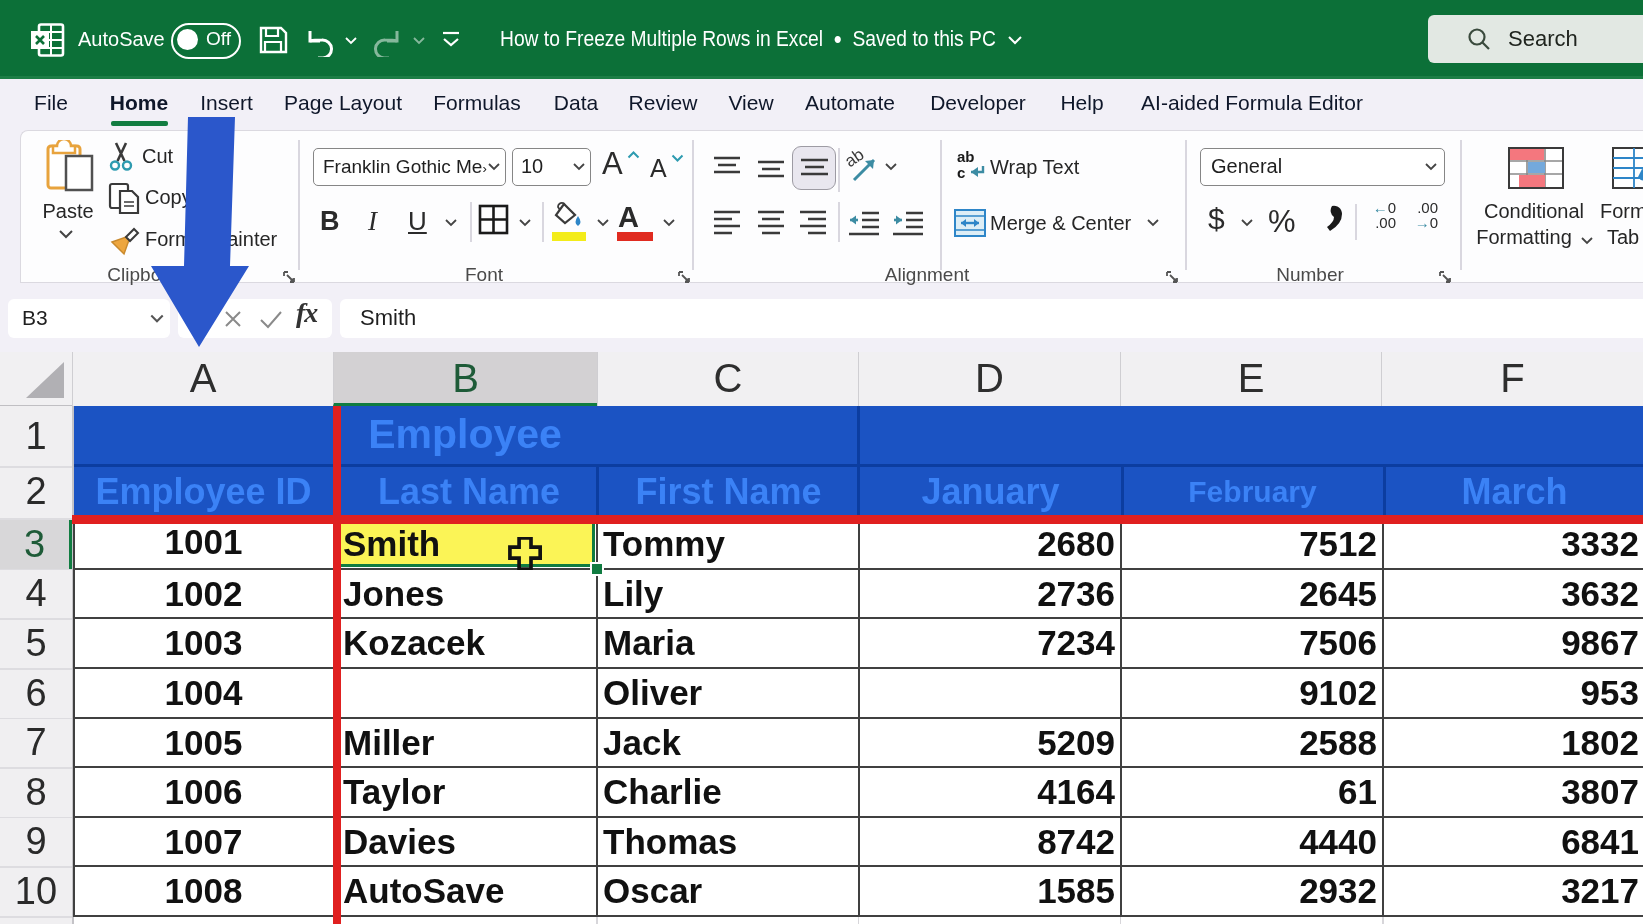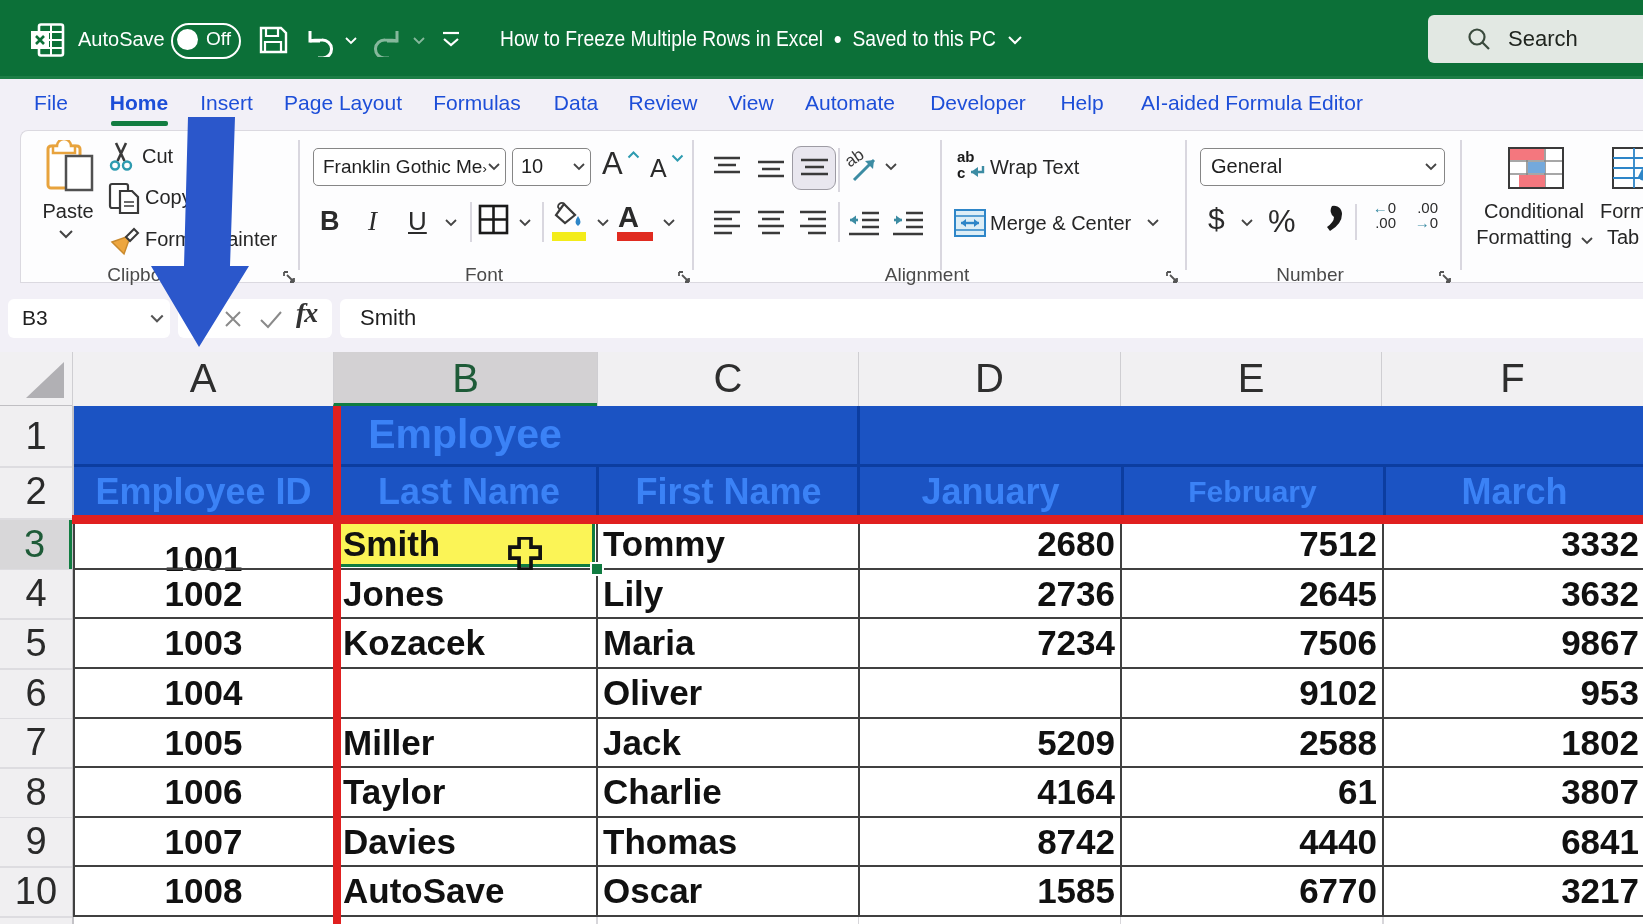--- a/index.html
+++ b/index.html
@@ -9,21 +9,21 @@
 #titlebar{left:0;top:0;width:1643px;height:79px;background:#0c7038;color:#fff}
 #autosave{left:78px;top:0;height:79px;line-height:79px;font-size:20px}
 #toggle{left:171px;top:23px;width:66px;height:32px;border:2.5px solid #fff;border-radius:18px}
 #knob{left:177px;top:29px;width:21px;height:21px;background:#fff;border-radius:50%}
 #offtxt{left:206px;top:0;height:79px;line-height:78px;font-size:19px}
 #title{left:500px;top:0;height:79px;line-height:77px;font-size:22px;transform:scaleX(.875);transform-origin:0 50%;white-space:nowrap}
 #searchbox{left:1428px;top:15px;width:230px;height:48px;background:#e2e8e3;border-radius:6px}
 #searchtxt{left:1508px;top:15px;height:48px;line-height:47px;font-size:22px;color:#20251f}
 
 #menubar{left:0;top:79px;width:1643px;height:49px;background:#f2f0f7}
-.tab{top:0;height:49px;line-height:48px;font-size:21px;color:#1d4ed8;text-align:center}
+.tab{top:0;height:49px;line-height:48px;font-size:21px;color:#0f172a;text-align:center}
 #homeul{left:111px;top:42px;width:57px;height:4.5px;background:#127c41;border-radius:2px}
 
 #ribbon{left:0;top:128px;width:1643px;height:158px;background:#f2f0f7}
 #panel{left:20px;top:2px;width:1623px;height:153px;background:#fdfdfe;border:1.5px solid #dbd9e0;border-right:none;border-radius:8px 0 0 0;box-sizing:border-box}
 .gsep{top:12px;width:1.5px;height:130px;background:#d9d7df}
 .glabel{top:136px;font-size:19px;color:#4a4a4a;text-align:center}
 .launch{width:16px;height:16px}
 .itxt{font-size:20px;color:#262626}
 .combo{background:#fff;border:1.5px solid #868686;border-radius:5px;box-sizing:border-box;font-size:20px;color:#1f1f1f}
 .chev{width:14px;height:14px}
@@ -381,21 +381,21 @@
   <div class="a wtxt" style="left:333px;top:54px;width:264px;height:58px;line-height:56px;text-align:center;font-size:41px">Employee</div>
   <div class="a wtxt" style="left:74px;top:115px;width:259px;height:52px;line-height:50px;text-align:center;font-size:36px">Employee ID</div>
   <div class="a wtxt" style="left:341px;top:115px;width:256px;height:52px;line-height:50px;text-align:center;font-size:36px">Last Name</div>
   <div class="a wtxt" style="left:599px;top:115px;width:259px;height:52px;line-height:50px;text-align:center;font-size:36px">First Name</div>
   <div class="a wtxt" style="left:860px;top:115px;width:261px;height:52px;line-height:50px;text-align:center;font-size:36px">January</div>
   <div class="a wtxt" style="left:1122px;top:115px;width:261px;height:52px;line-height:50px;text-align:center;font-size:30px">February</div>
   <div class="a wtxt" style="left:1386px;top:115px;width:257px;height:52px;line-height:50px;text-align:center;font-size:36px">March</div>
 
   <div class="a" style="left:341px;top:172px;width:253px;height:41px;background:#fbf456"></div>
 
-  <div class="a cell ctr" style="left:74px;top:182px;width:259px;height:49.6px;line-height:49.6px">1001</div>
+  <div class="a cell ctr" style="left:74px;top:165px;width:259px;height:49.6px;line-height:49.6px">1001</div>
   <div class="a cell ctr" style="left:74px;top:216.8px;width:259px;height:49.6px;line-height:49.6px">1002</div>
   <div class="a cell ctr" style="left:74px;top:266.4px;width:259px;height:49.6px;line-height:49.6px">1003</div>
   <div class="a cell ctr" style="left:74px;top:316px;width:259px;height:49.6px;line-height:49.6px">1004</div>
   <div class="a cell ctr" style="left:74px;top:365.6px;width:259px;height:49.6px;line-height:49.6px">1005</div>
   <div class="a cell ctr" style="left:74px;top:415.2px;width:259px;height:49.6px;line-height:49.6px">1006</div>
   <div class="a cell ctr" style="left:74px;top:464.8px;width:259px;height:49.6px;line-height:49.6px">1007</div>
   <div class="a cell ctr" style="left:74px;top:514.4px;width:259px;height:49.6px;line-height:49.6px">1008</div>
   <div class="a cell" style="left:343px;top:167.4px;height:49.6px;line-height:49.6px">Smith</div>
   <div class="a cell" style="left:343px;top:216.8px;height:49.6px;line-height:49.6px">Jones</div>
   <div class="a cell" style="left:343px;top:266.4px;height:49.6px;line-height:49.6px">Kozacek</div>
@@ -418,21 +418,21 @@
   <div class="a cell num" style="left:858px;top:415.2px;width:257px;height:49.6px;line-height:49.6px">4164</div>
   <div class="a cell num" style="left:858px;top:464.8px;width:257px;height:49.6px;line-height:49.6px">8742</div>
   <div class="a cell num" style="left:858px;top:514.4px;width:257px;height:49.6px;line-height:49.6px">1585</div>
   <div class="a cell num" style="left:1120px;top:167.4px;width:257px;height:49.6px;line-height:49.6px">7512</div>
   <div class="a cell num" style="left:1120px;top:216.8px;width:257px;height:49.6px;line-height:49.6px">2645</div>
   <div class="a cell num" style="left:1120px;top:266.4px;width:257px;height:49.6px;line-height:49.6px">7506</div>
   <div class="a cell num" style="left:1120px;top:316px;width:257px;height:49.6px;line-height:49.6px">9102</div>
   <div class="a cell num" style="left:1120px;top:365.6px;width:257px;height:49.6px;line-height:49.6px">2588</div>
   <div class="a cell num" style="left:1120px;top:415.2px;width:257px;height:49.6px;line-height:49.6px">61</div>
   <div class="a cell num" style="left:1120px;top:464.8px;width:257px;height:49.6px;line-height:49.6px">4440</div>
-  <div class="a cell num" style="left:1120px;top:514.4px;width:257px;height:49.6px;line-height:49.6px">6770</div>
+  <div class="a cell num" style="left:1120px;top:514.4px;width:257px;height:49.6px;line-height:49.6px">2932</div>
   <div class="a cell num" style="left:1381px;top:167.4px;width:258px;height:49.6px;line-height:49.6px">3332</div>
   <div class="a cell num" style="left:1381px;top:216.8px;width:258px;height:49.6px;line-height:49.6px">3632</div>
   <div class="a cell num" style="left:1381px;top:266.4px;width:258px;height:49.6px;line-height:49.6px">9867</div>
   <div class="a cell num" style="left:1381px;top:316px;width:258px;height:49.6px;line-height:49.6px">953</div>
   <div class="a cell num" style="left:1381px;top:365.6px;width:258px;height:49.6px;line-height:49.6px">1802</div>
   <div class="a cell num" style="left:1381px;top:415.2px;width:258px;height:49.6px;line-height:49.6px">3807</div>
   <div class="a cell num" style="left:1381px;top:464.8px;width:258px;height:49.6px;line-height:49.6px">6841</div>
   <div class="a cell num" style="left:1381px;top:514.4px;width:258px;height:49.6px;line-height:49.6px">3217</div>
 
   <div class="a darkline" style="left:72.5px;top:167px;width:2px;height:397px"></div>

